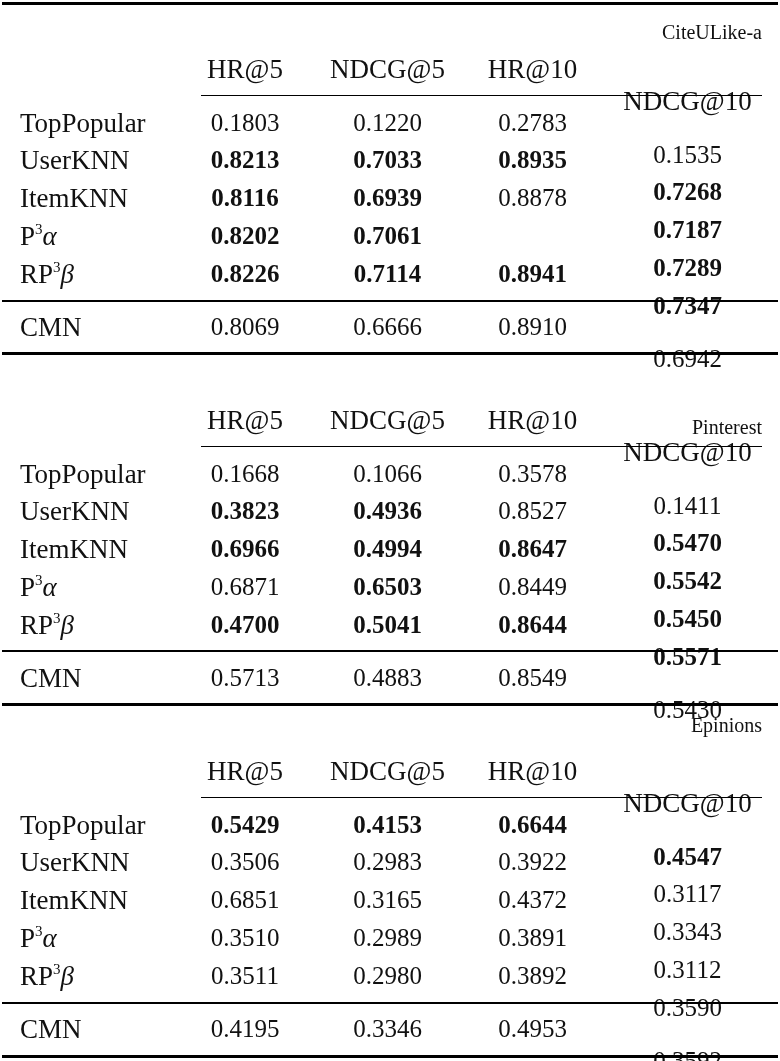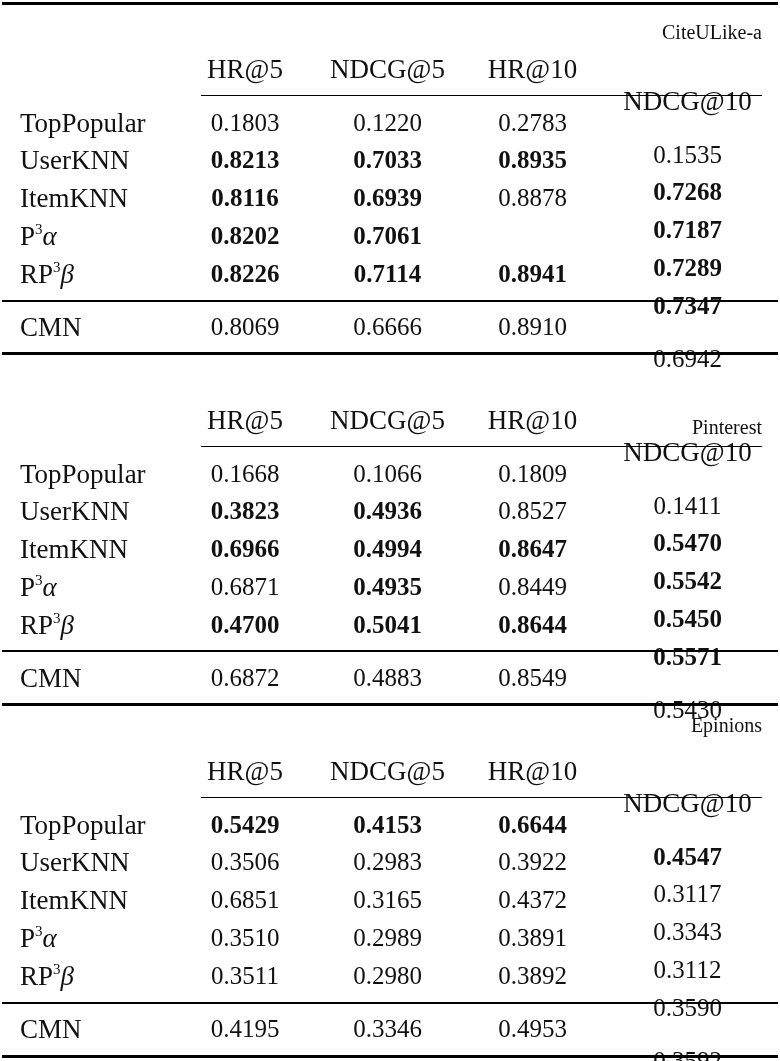--- a/index.html
+++ b/index.html
@@ -138,56 +138,56 @@
       <span class="cell c2">NDCG@5</span>
       <span class="cell c3">HR@10</span>
       <span class="cell c4">NDCG@10</span>
     </div>
     <div class="cmid" style="top:95px;"></div>
     <div class="rows">
         <div class="row" style="top: 106px;">
           <span class="cell c0"><span>TopPopular</span></span>
           <span class="cell c1">0.1668</span>
           <span class="cell c2">0.1066</span>
-          <span class="cell c3">0.1809</span>
+          <span class="cell c3">0.3578</span>
           <span class="cell c4">0.1411</span>
         </div>
         <div class="row" style="top: 143px;">
           <span class="cell c0"><span>UserKNN</span></span>
           <span class="cell c1 b">0.3823</span>
           <span class="cell c2 b">0.4936</span>
           <span class="cell c3">0.8527</span>
           <span class="cell c4 b">0.5470</span>
         </div>
         <div class="row" style="top: 181px;">
           <span class="cell c0"><span>ItemKNN</span></span>
           <span class="cell c1 b">0.6966</span>
           <span class="cell c2 b">0.4994</span>
           <span class="cell c3 b">0.8647</span>
           <span class="cell c4 b">0.5542</span>
         </div>
         <div class="row" style="top: 219px;">
           <span class="cell c0"><span>P</span><sup>3</sup><span class="greek">α</span></span>
           <span class="cell c1">0.6871</span>
-          <span class="cell c2 b">0.4935</span>
+          <span class="cell c2 b">0.6503</span>
           <span class="cell c3">0.8449</span>
           <span class="cell c4 b">0.5450</span>
         </div>
         <div class="row" style="top: 257px;">
           <span class="cell c0"><span>RP</span><sup>3</sup><span class="greek">β</span></span>
           <span class="cell c1 b">0.4700</span>
           <span class="cell c2 b">0.5041</span>
           <span class="cell c3 b">0.8644</span>
           <span class="cell c4 b">0.5571</span>
         </div>
       </div>
     <div class="rule thin" style="top:299px;"></div>
     <div class="row cmn-row" style="top:310px;">
         <span class="cell c0">CMN</span>
-        <span class="cell c1">0.6872</span>
+        <span class="cell c1">0.5713</span>
         <span class="cell c2">0.4883</span>
         <span class="cell c3">0.8549</span>
         <span class="cell c4">0.5430</span>
       </div>
     <div class="rule thick" style="top:352px;"></div>
   </div>
 
   <div class="section" style="top:702px;">
     <div class="ds-title" style="top:8px;">Epinions</div>
     <div class="hdr" style="top:52px;">

